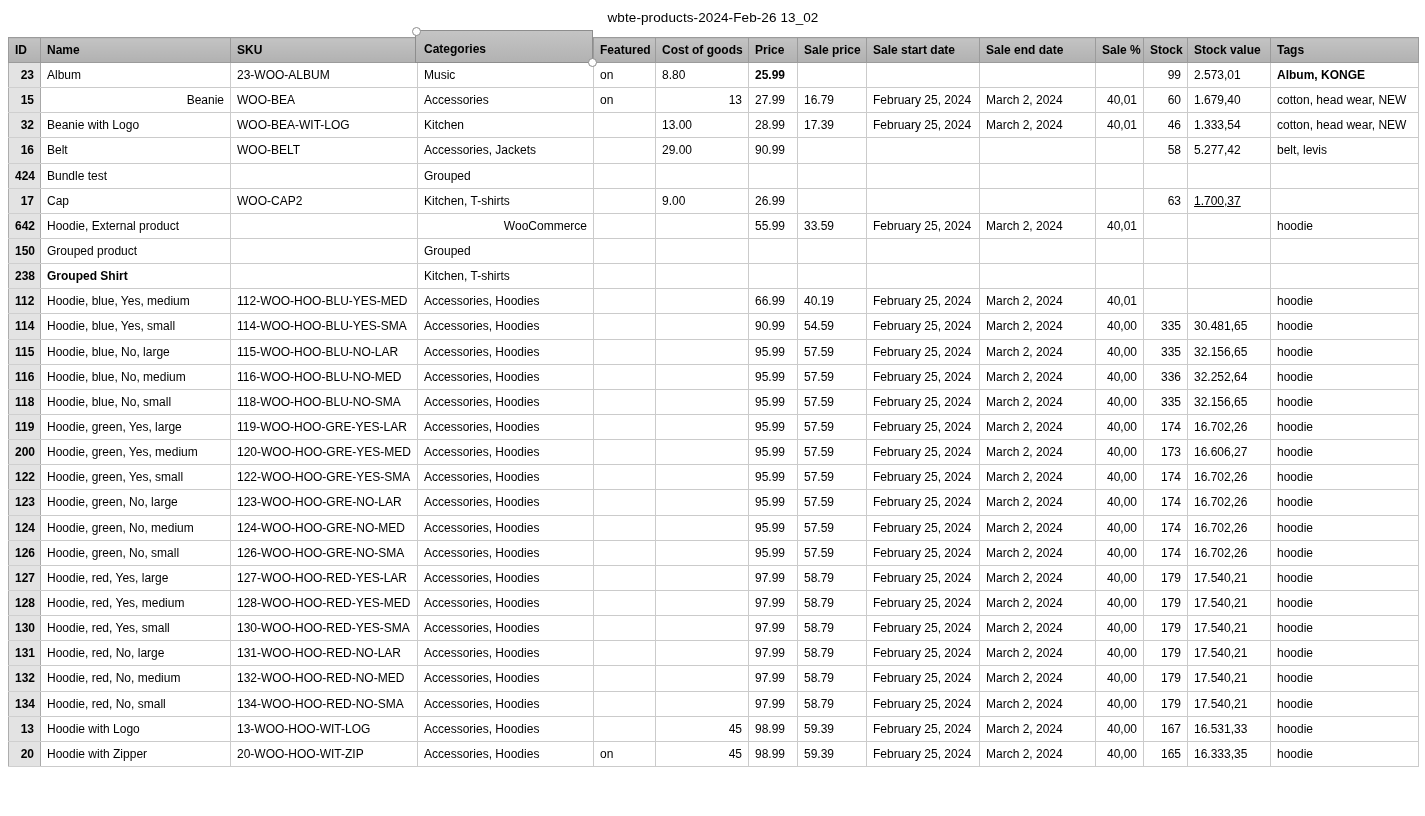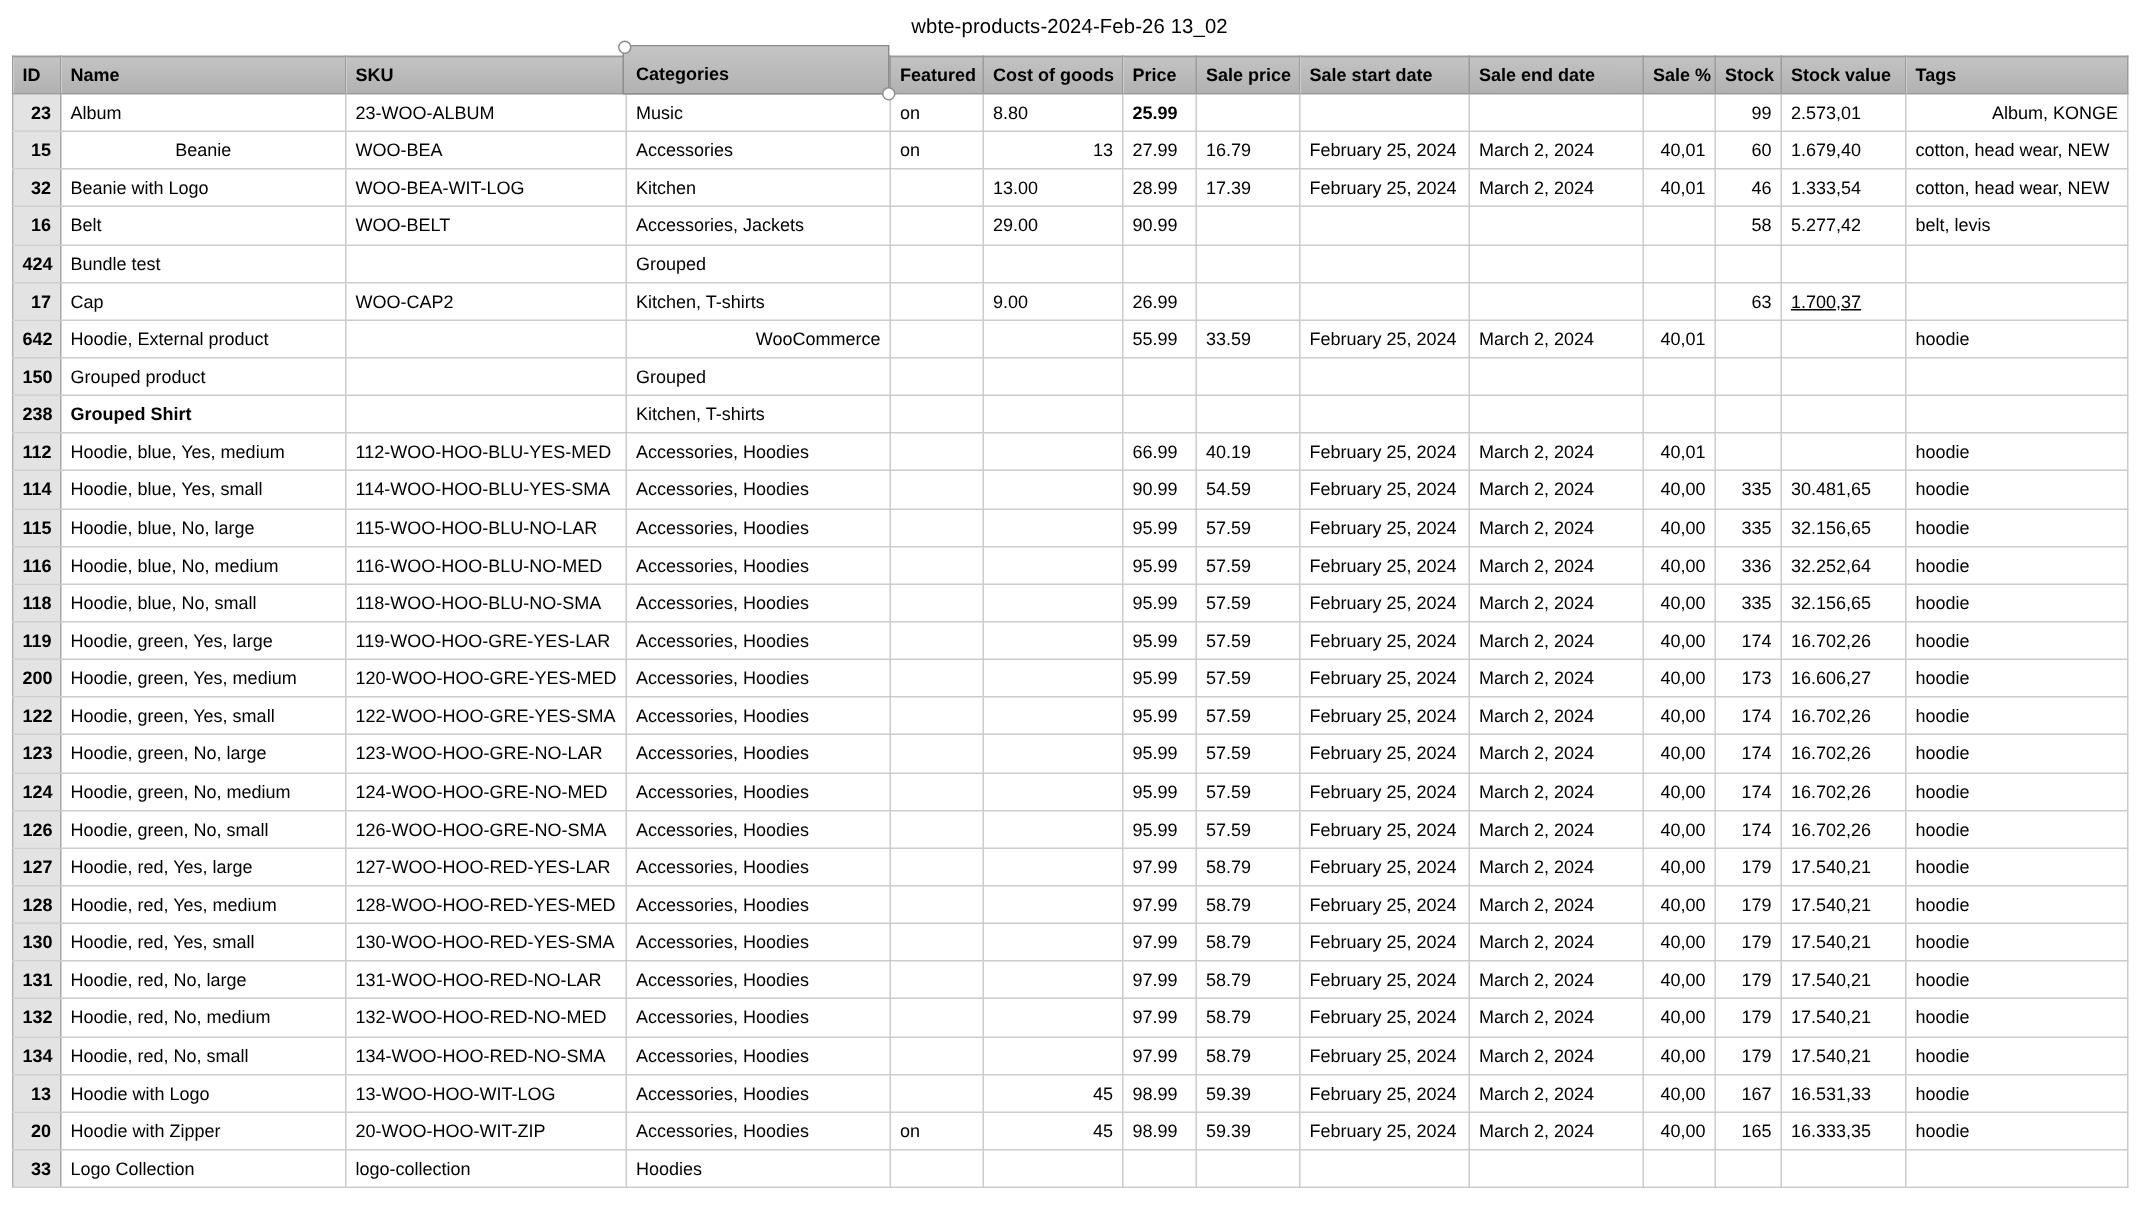--- a/index.html
+++ b/index.html
@@ -105,25 +105,25 @@
           <td style="text-align: left;">Music</td>
           <td style="text-align: left;">on</td>
           <td style="text-align: left;">8.80</td>
           <td style="text-align: left; font-weight: bold;">25.99</td>
           <td style="text-align: left;"></td>
           <td style="text-align: left;"></td>
           <td style="text-align: left;"></td>
           <td style="text-align: right;"></td>
           <td style="text-align: right;">99</td>
           <td style="text-align: left;">2.573,01</td>
-          <td style="text-align: right;">Album, KONGE</td>
+          <td style="text-align: left; font-weight: bold;">Album, KONGE</td>
         </tr>
         <tr>
           <td class="id-cell" style="text-align: right;">15</td>
-          <td style="text-align: center;">Beanie</td>
+          <td style="text-align: right;">Beanie</td>
           <td style="text-align: left;">WOO-BEA</td>
           <td style="text-align: left;">Accessories</td>
           <td style="text-align: left;">on</td>
           <td style="text-align: right;">13</td>
           <td style="text-align: left;">27.99</td>
           <td style="text-align: left;">16.79</td>
           <td style="text-align: left;">February 25, 2024</td>
           <td style="text-align: left;">March 2, 2024</td>
           <td style="text-align: right;">40,01</td>
           <td style="text-align: right;">60</td>
@@ -538,36 +538,20 @@
           <td style="text-align: left;">on</td>
           <td style="text-align: right;">45</td>
           <td style="text-align: left;">98.99</td>
           <td style="text-align: left;">59.39</td>
           <td style="text-align: left;">February 25, 2024</td>
           <td style="text-align: left;">March 2, 2024</td>
           <td style="text-align: right;">40,00</td>
           <td style="text-align: right;">165</td>
           <td style="text-align: left;">16.333,35</td>
           <td style="text-align: left;">hoodie</td>
-        </tr>
-        <tr>
-          <td class="id-cell" style="text-align: right;">33</td>
-          <td style="text-align: left;">Logo Collection</td>
-          <td style="text-align: left;">logo-collection</td>
-          <td style="text-align: left;">Hoodies</td>
-          <td style="text-align: left;"></td>
-          <td style="text-align: left;"></td>
-          <td style="text-align: left;"></td>
-          <td style="text-align: left;"></td>
-          <td style="text-align: left;"></td>
-          <td style="text-align: left;"></td>
-          <td style="text-align: right;"></td>
-          <td style="text-align: right;"></td>
-          <td style="text-align: left;"></td>
-          <td style="text-align: left;"></td>
         </tr>
       </tbody>
   </table>
 
   <div class="selection">
     <div class="sel-label">Categories</div>
     <div class="handle handle-tl"></div>
     <div class="handle handle-br"></div>
   </div>
 

